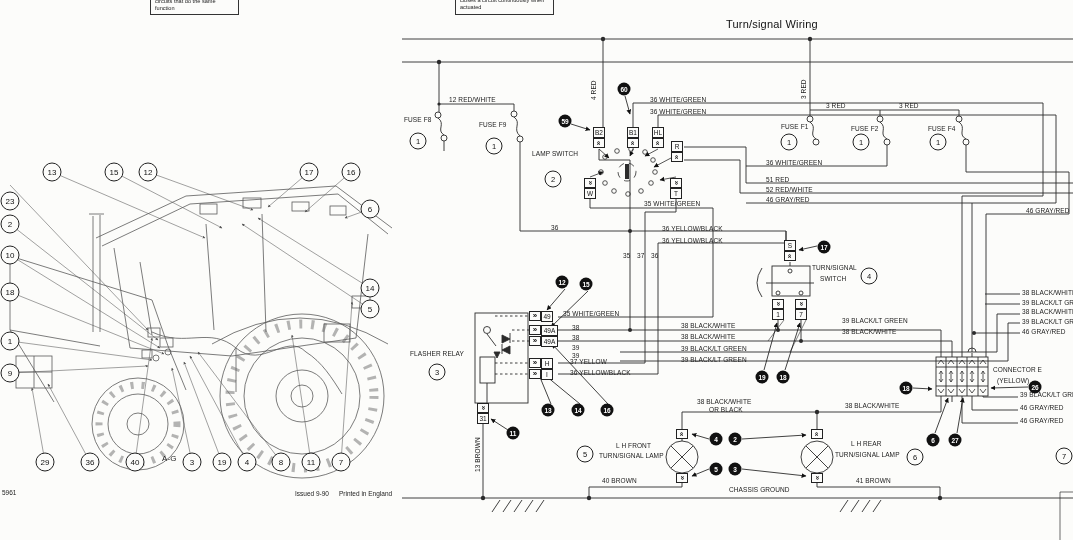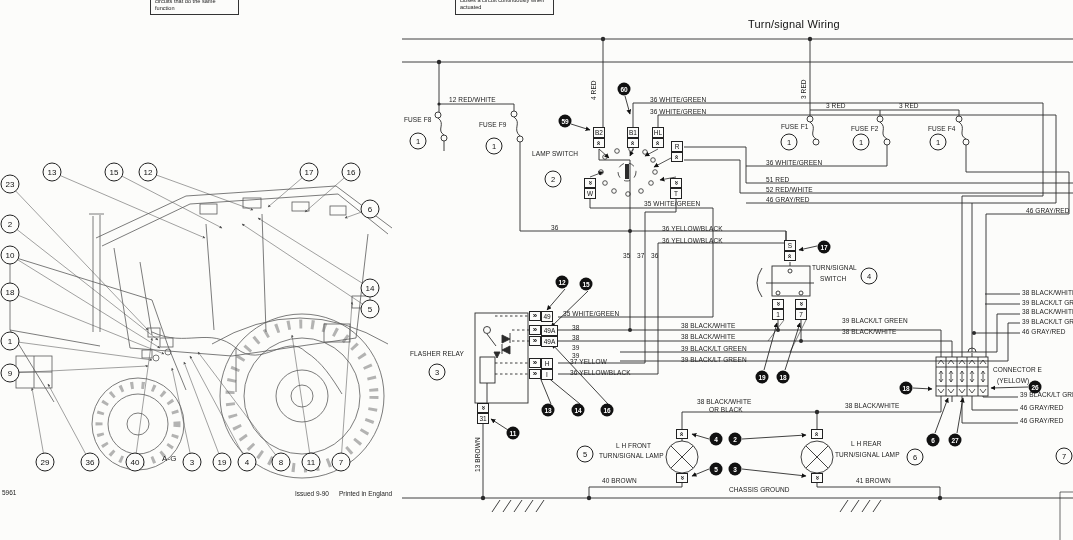--- a/index.html
+++ b/index.html
@@ -258,21 +258,21 @@
     <circle cx="778" cy="330" r="2"></circle>
         <circle cx="801" cy="341" r="2"></circle>
         <circle cx="974" cy="333" r="2"></circle>
     <circle cx="817" cy="412" r="2.2"></circle>
         <circle cx="589" cy="498" r="2.2"></circle>
         <circle cx="483" cy="498" r="2.2"></circle>
     <circle cx="940" cy="498" r="2.2"></circle>
   </g>
 </svg>
 
-  <div id="title" style="left:748px;top:18px">Turn/signal Wiring</div>
+  <div id="title" style="left:726px;top:18px">Turn/signal Wiring</div>
 
   <div class="note" style="left:150px;top:-22px;width:89px;height:37px;padding-top:19px">
     <div>circuits that do the same</div>
     <div>function</div>
   </div>
   <div class="note" style="left:455px;top:-16px;width:99px;height:31px;padding-top:12px">
     <div>closes a circuit continuously when</div>
     <div>actuated</div>
   </div>
 
@@ -428,21 +428,21 @@
       <div class="wc" style="left: 915px; top: 457px;">6</div>
       <div class="wc" style="left: 1064px; top: 456px;">7</div>
       <div class="wc wct" style="left: 52px; top: 172px;">13</div>
       <div class="wc wct" style="left: 114px; top: 172px;">15</div>
       <div class="wc wct" style="left: 148px; top: 172px;">12</div>
       <div class="wc wct" style="left: 309px; top: 172px;">17</div>
       <div class="wc wct" style="left: 351px; top: 172px;">16</div>
       <div class="wc wct" style="left: 370px; top: 209px;">6</div>
       <div class="wc wct" style="left: 370px; top: 288px;">14</div>
       <div class="wc wct" style="left: 370px; top: 309px;">5</div>
-      <div class="wc wct" style="left: 10px; top: 184px;">23</div>
+      <div class="wc wct" style="left: 10px; top: 201px;">23</div>
       <div class="wc wct" style="left: 10px; top: 224px;">2</div>
       <div class="wc wct" style="left: 10px; top: 255px;">10</div>
       <div class="wc wct" style="left: 10px; top: 292px;">18</div>
       <div class="wc wct" style="left: 10px; top: 341px;">1</div>
       <div class="wc wct" style="left: 10px; top: 373px;">9</div>
       <div class="wc wct" style="left: 45px; top: 462px;">29</div>
       <div class="wc wct" style="left: 90px; top: 462px;">36</div>
       <div class="wc wct" style="left: 135px; top: 462px;">40</div>
       <div class="wc wct" style="left: 192px; top: 462px;">3</div>
       <div class="wc wct" style="left: 222px; top: 462px;">19</div>

